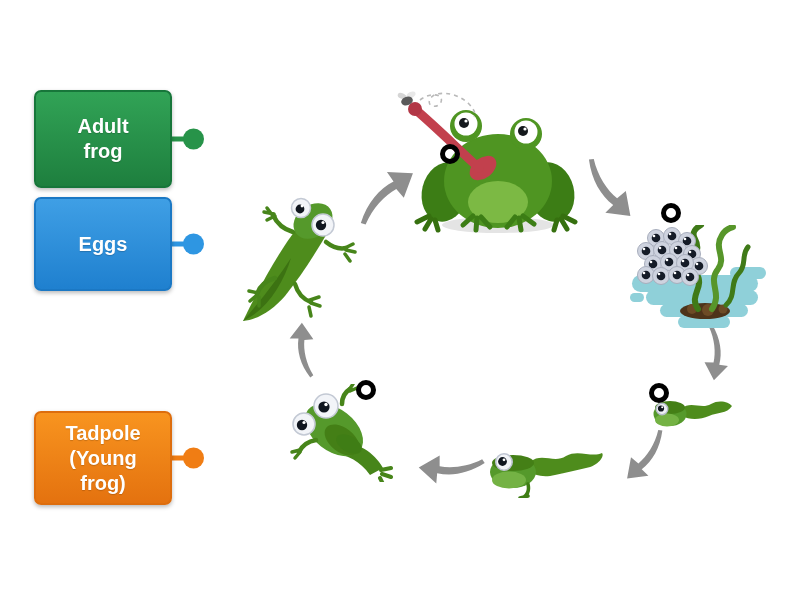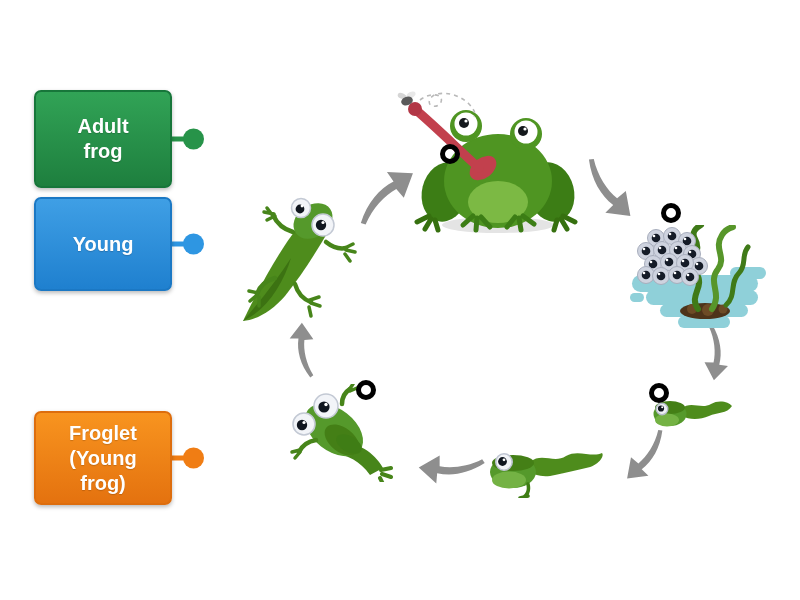--- a/index.html
+++ b/index.html
@@ -52,30 +52,30 @@
     <span class="dot"></span>
     <div class="label-box">
       <span class="label-text">Adult frog</span>
     </div>
   </div>
 
   <div class="label" style="top: 197px; height: 94px; --ct: #3f9fe5; --cbm: #1f80cf; --cbr: #1b78c4; --cd: #2e96e2;">
     <span class="stub"></span>
     <span class="dot"></span>
     <div class="label-box">
-      <span class="label-text">Young</span>
+      <span class="label-text">Eggs</span>
     </div>
   </div>
 
 
   <div class="label" style="top: 411px; height: 94px; --ct: #f8941f; --cbm: #e4720f; --cbr: #dd6d0d; --cd: #f07d14;">
     <span class="stub"></span>
     <span class="dot"></span>
     <div class="label-box">
-      <span class="label-text">Froglet (Young frog)</span>
+      <span class="label-text">Tadpole (Young frog)</span>
     </div>
   </div>
 
   <svg width="0" height="0" style="position:absolute" aria-hidden="true">
     <defs>
       <path id="arrow-shape" d="M3,46 C16,29 32,20 48,18 L45,7 L69,17 L52,37 L48,26 C35,28 19,36 7,49 Z"></path>
     </defs>
   </svg>
 
   <svg class="arrow" viewBox="0 0 72 52" style="left:349px;top:167px;width:72px;height:52px;transform:rotate(-20deg);">

